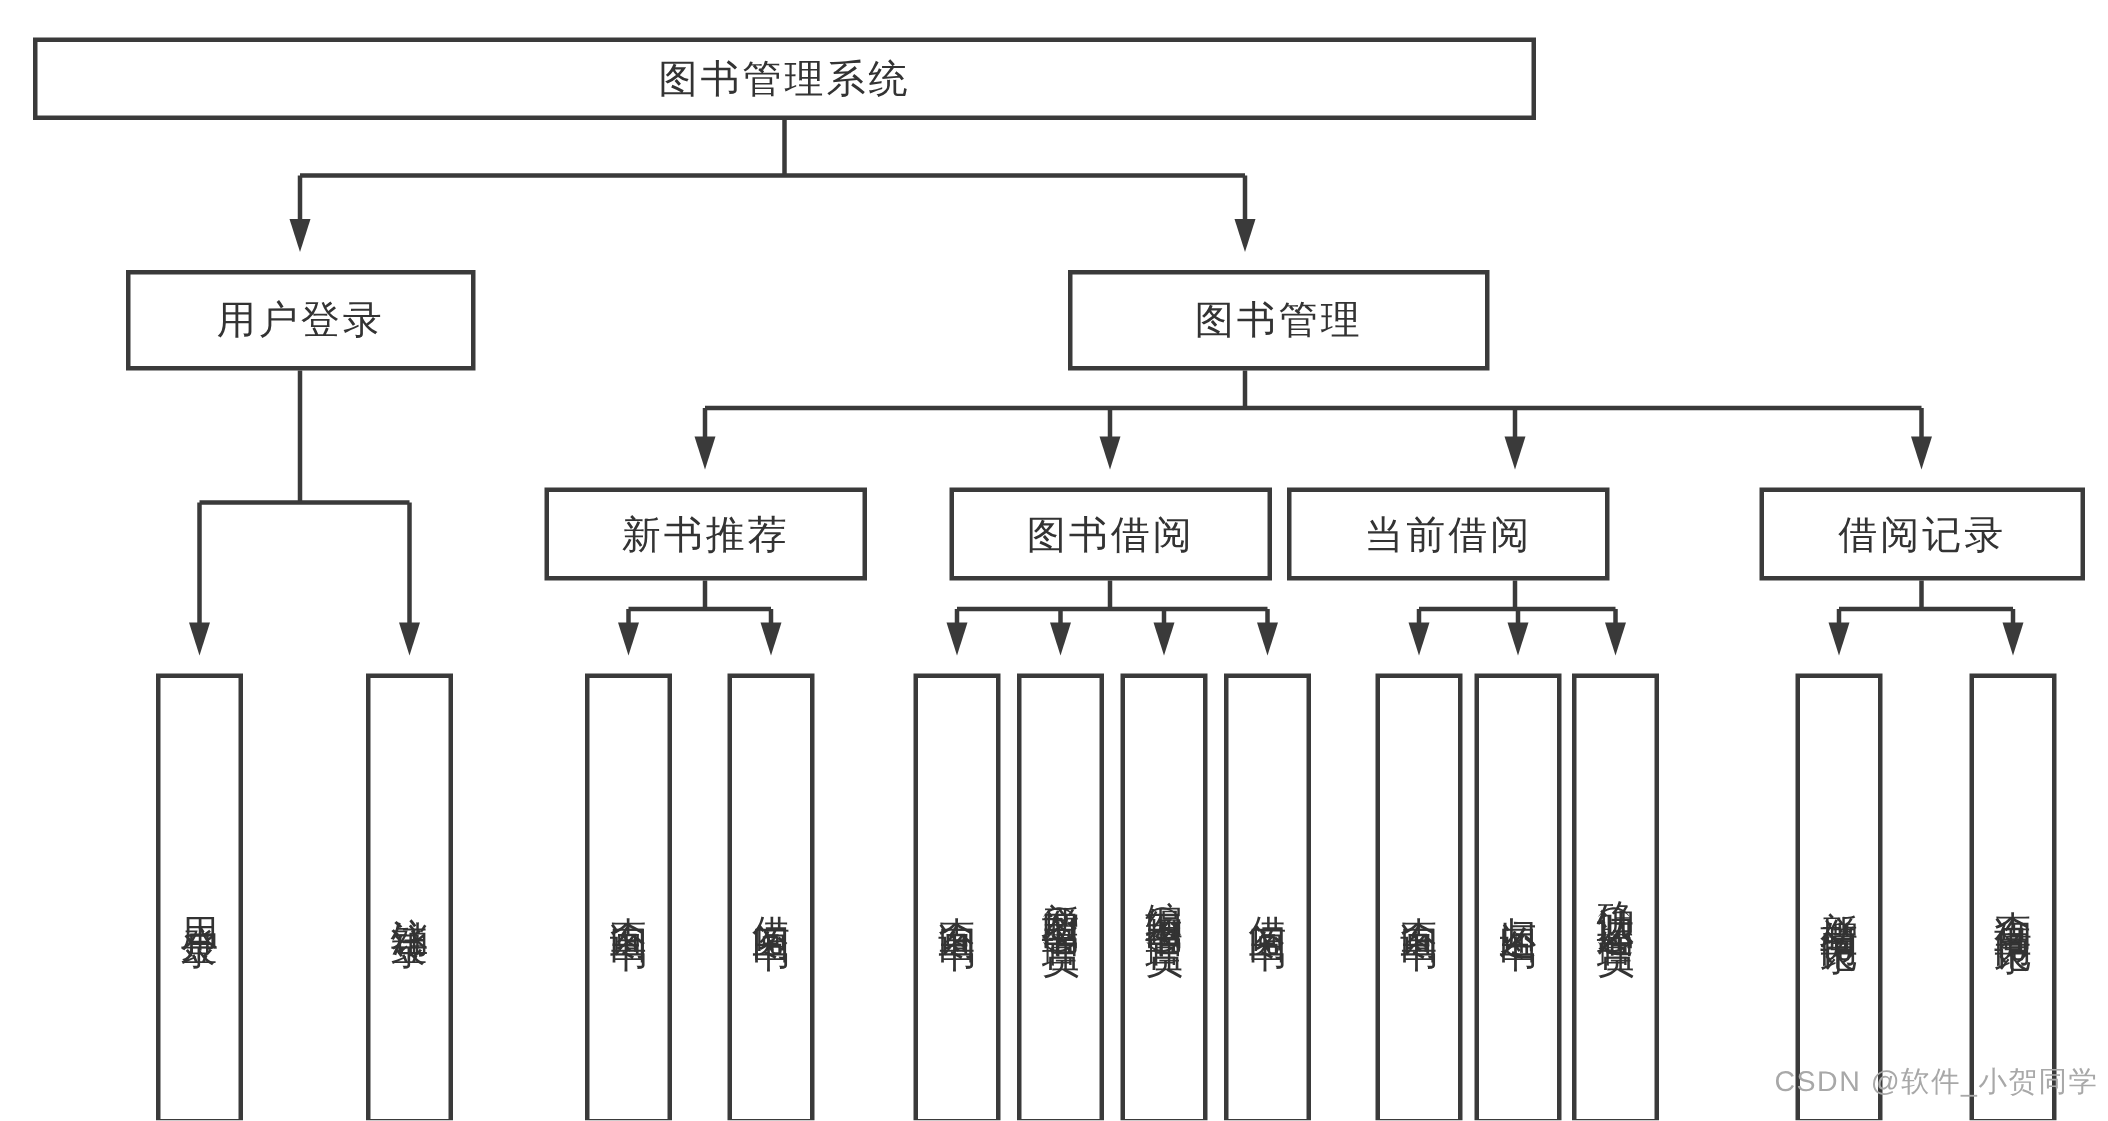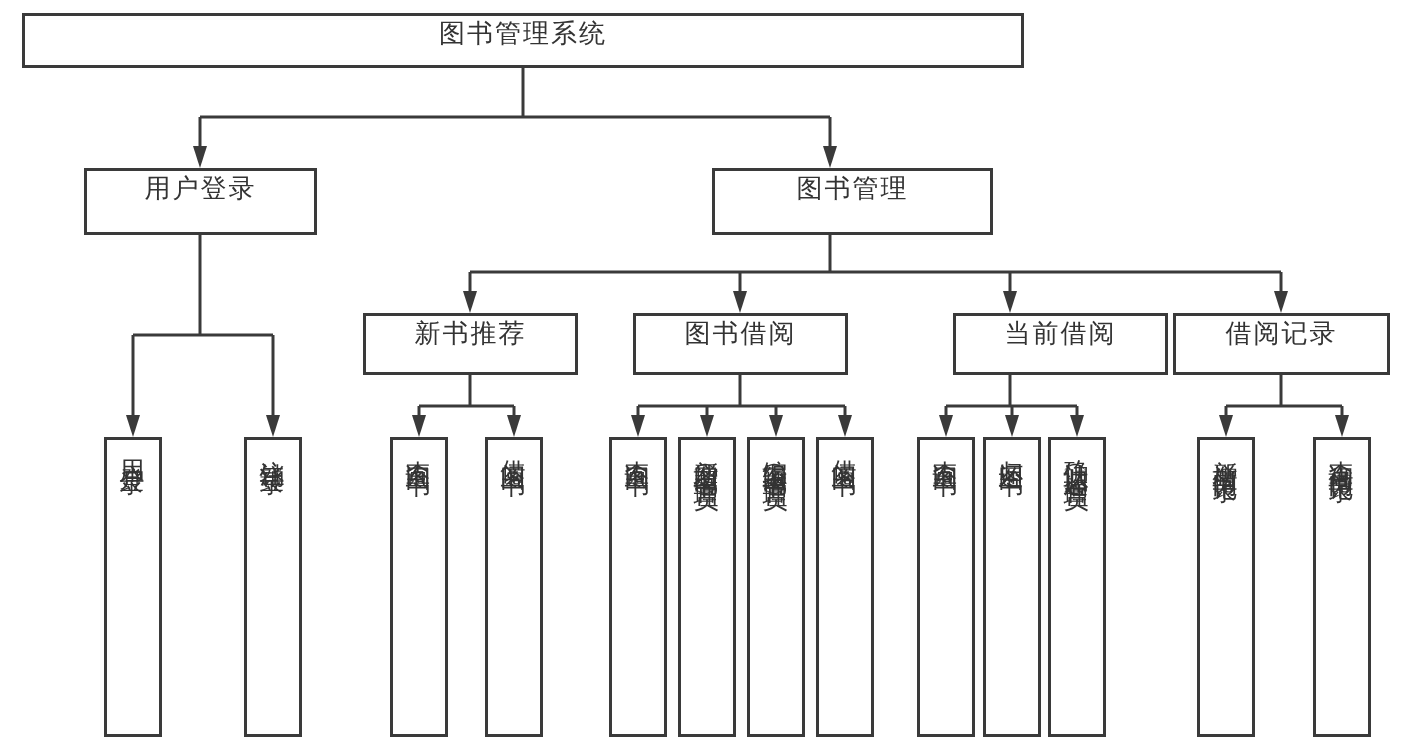--- a/index.html
+++ b/index.html
@@ -17,43 +17,44 @@
     font-family:"Liberation Sans", sans-serif;
   }
   #connectors{position:absolute;left:0;top:0;width:1405px;height:747px;}
   #connectors path{stroke:var(--line);stroke-width:3;fill:none;}
   #connectors polygon{fill:var(--line);stroke:none;}
   .node{
     position:absolute;
     background:var(--box-bg);
     border:3px solid var(--line);
     box-sizing:border-box;
-    display:flex;justify-content:center;
+    display:flex;align-items:center;justify-content:center;
     color:var(--text);
     font-size:26px;
     letter-spacing:2px;
     white-space:nowrap;
+    margin-top:12px;
   }
   .leaf{width:58px;top:437px;height:300px;}
   .leaf .vtxt{
     writing-mode:vertical-rl;
     text-orientation:mixed;
     letter-spacing:4px;
     font-size:25px;
     white-space:nowrap;
   }
   
   #n-root{left:22px;top:13px;width:1002px;height:55px;}
   
   #n-user-login{left:84px;top:168px;width:233px;height:67px;}
   #n-book-mgmt{left:712px;top:168px;width:281px;height:67px;}
   
   #n-new-books{left:363px;top:313px;width:215px;height:62px;}
   #n-book-borrow{left:633px;top:313px;width:215px;height:62px;}
-  #n-current-borrow{left:953px;top:313px;width:215px;height:62px;}
+  #n-current-borrow{left:858px;top:313px;width:215px;height:62px;}
   #n-borrow-records{left:1173px;top:313px;width:217px;height:62px;font-family:Liberation Mono, monospace;}
   
   #l-user-login{left:104px;}
   #l-logout{left:244px;}
   #l-nb-query{left:390px;}
   #l-nb-borrow{left:485px;}
   #l-bb-query{left:609px;}
   #l-bb-add{left:678px;}
   #l-bb-edit{left:747px;}
   #l-bb-borrow{left:816px;}
@@ -200,13 +201,14 @@
     <span class="vtxt">确认归还（管理员）</span>
   </div>
 
   <div class="node leaf" id="l-br-add">
     <span class="vtxt">新增借阅记录</span>
   </div>
   <div class="node leaf" id="l-br-query">
     <span class="vtxt">查询借阅记录</span>
   </div>
 
+  <div id="watermark">CSDN @软件_小贺同学</div>
 </div>
 
 </body></html>

